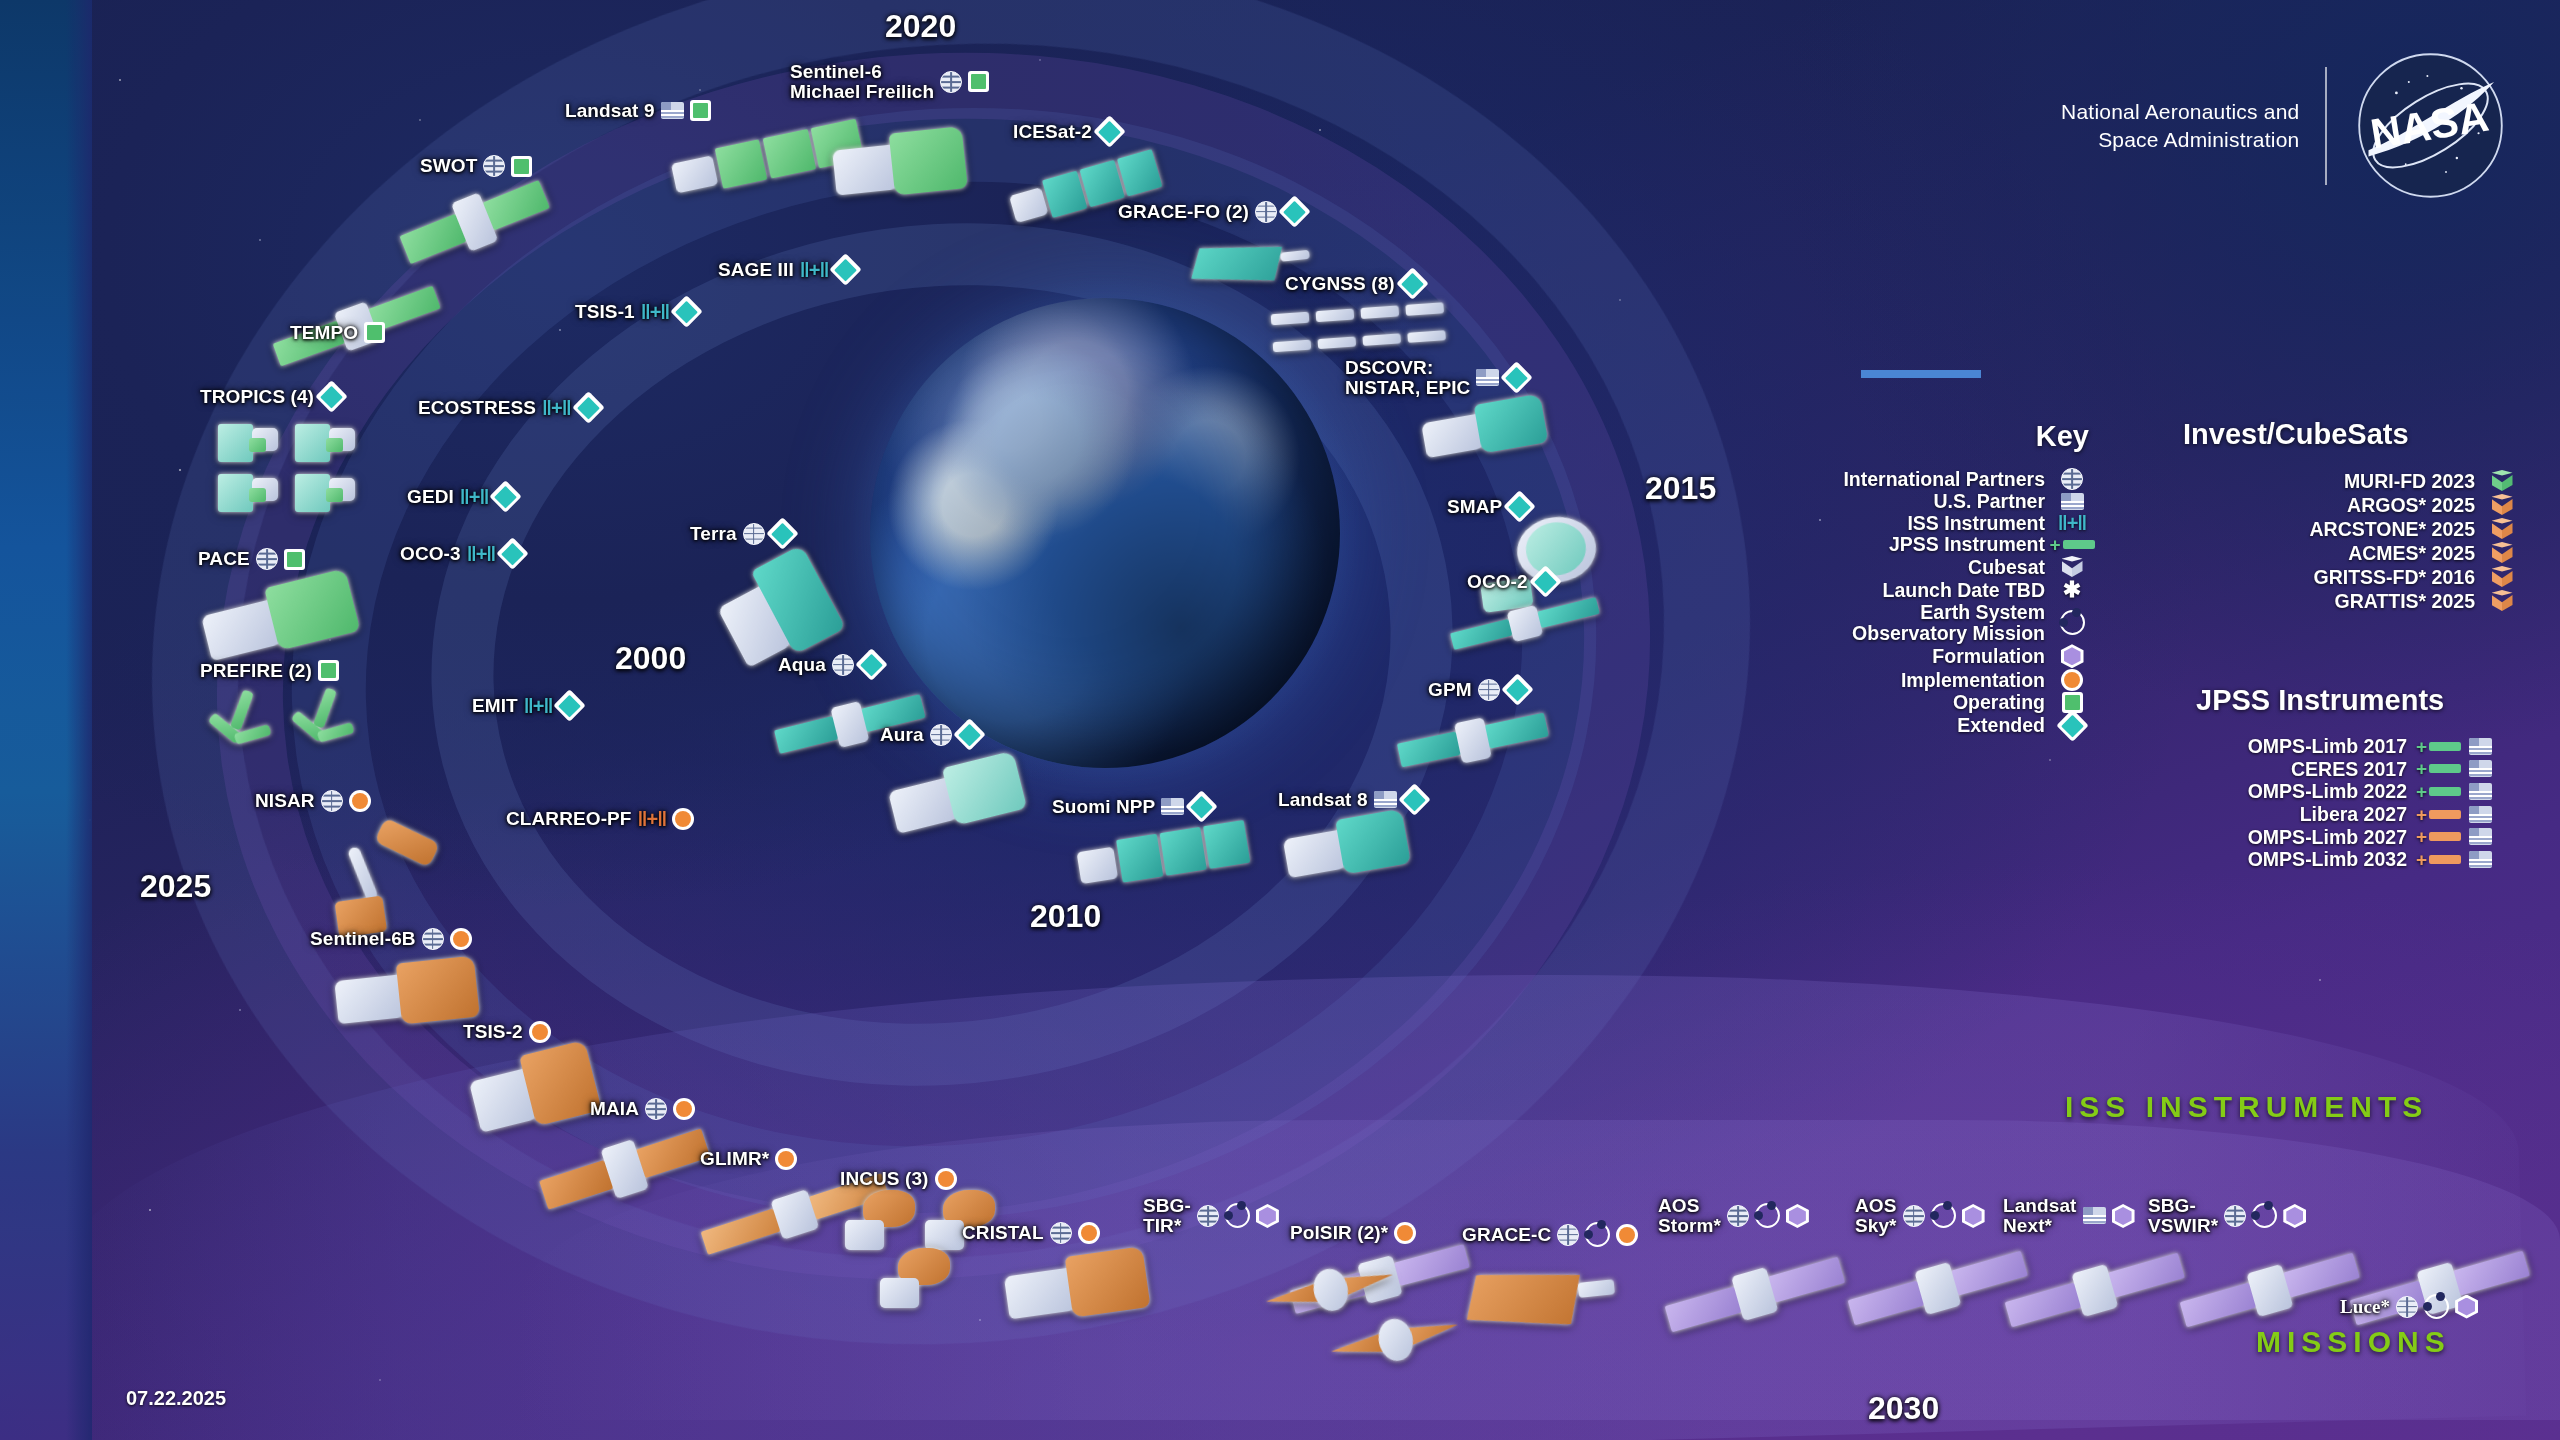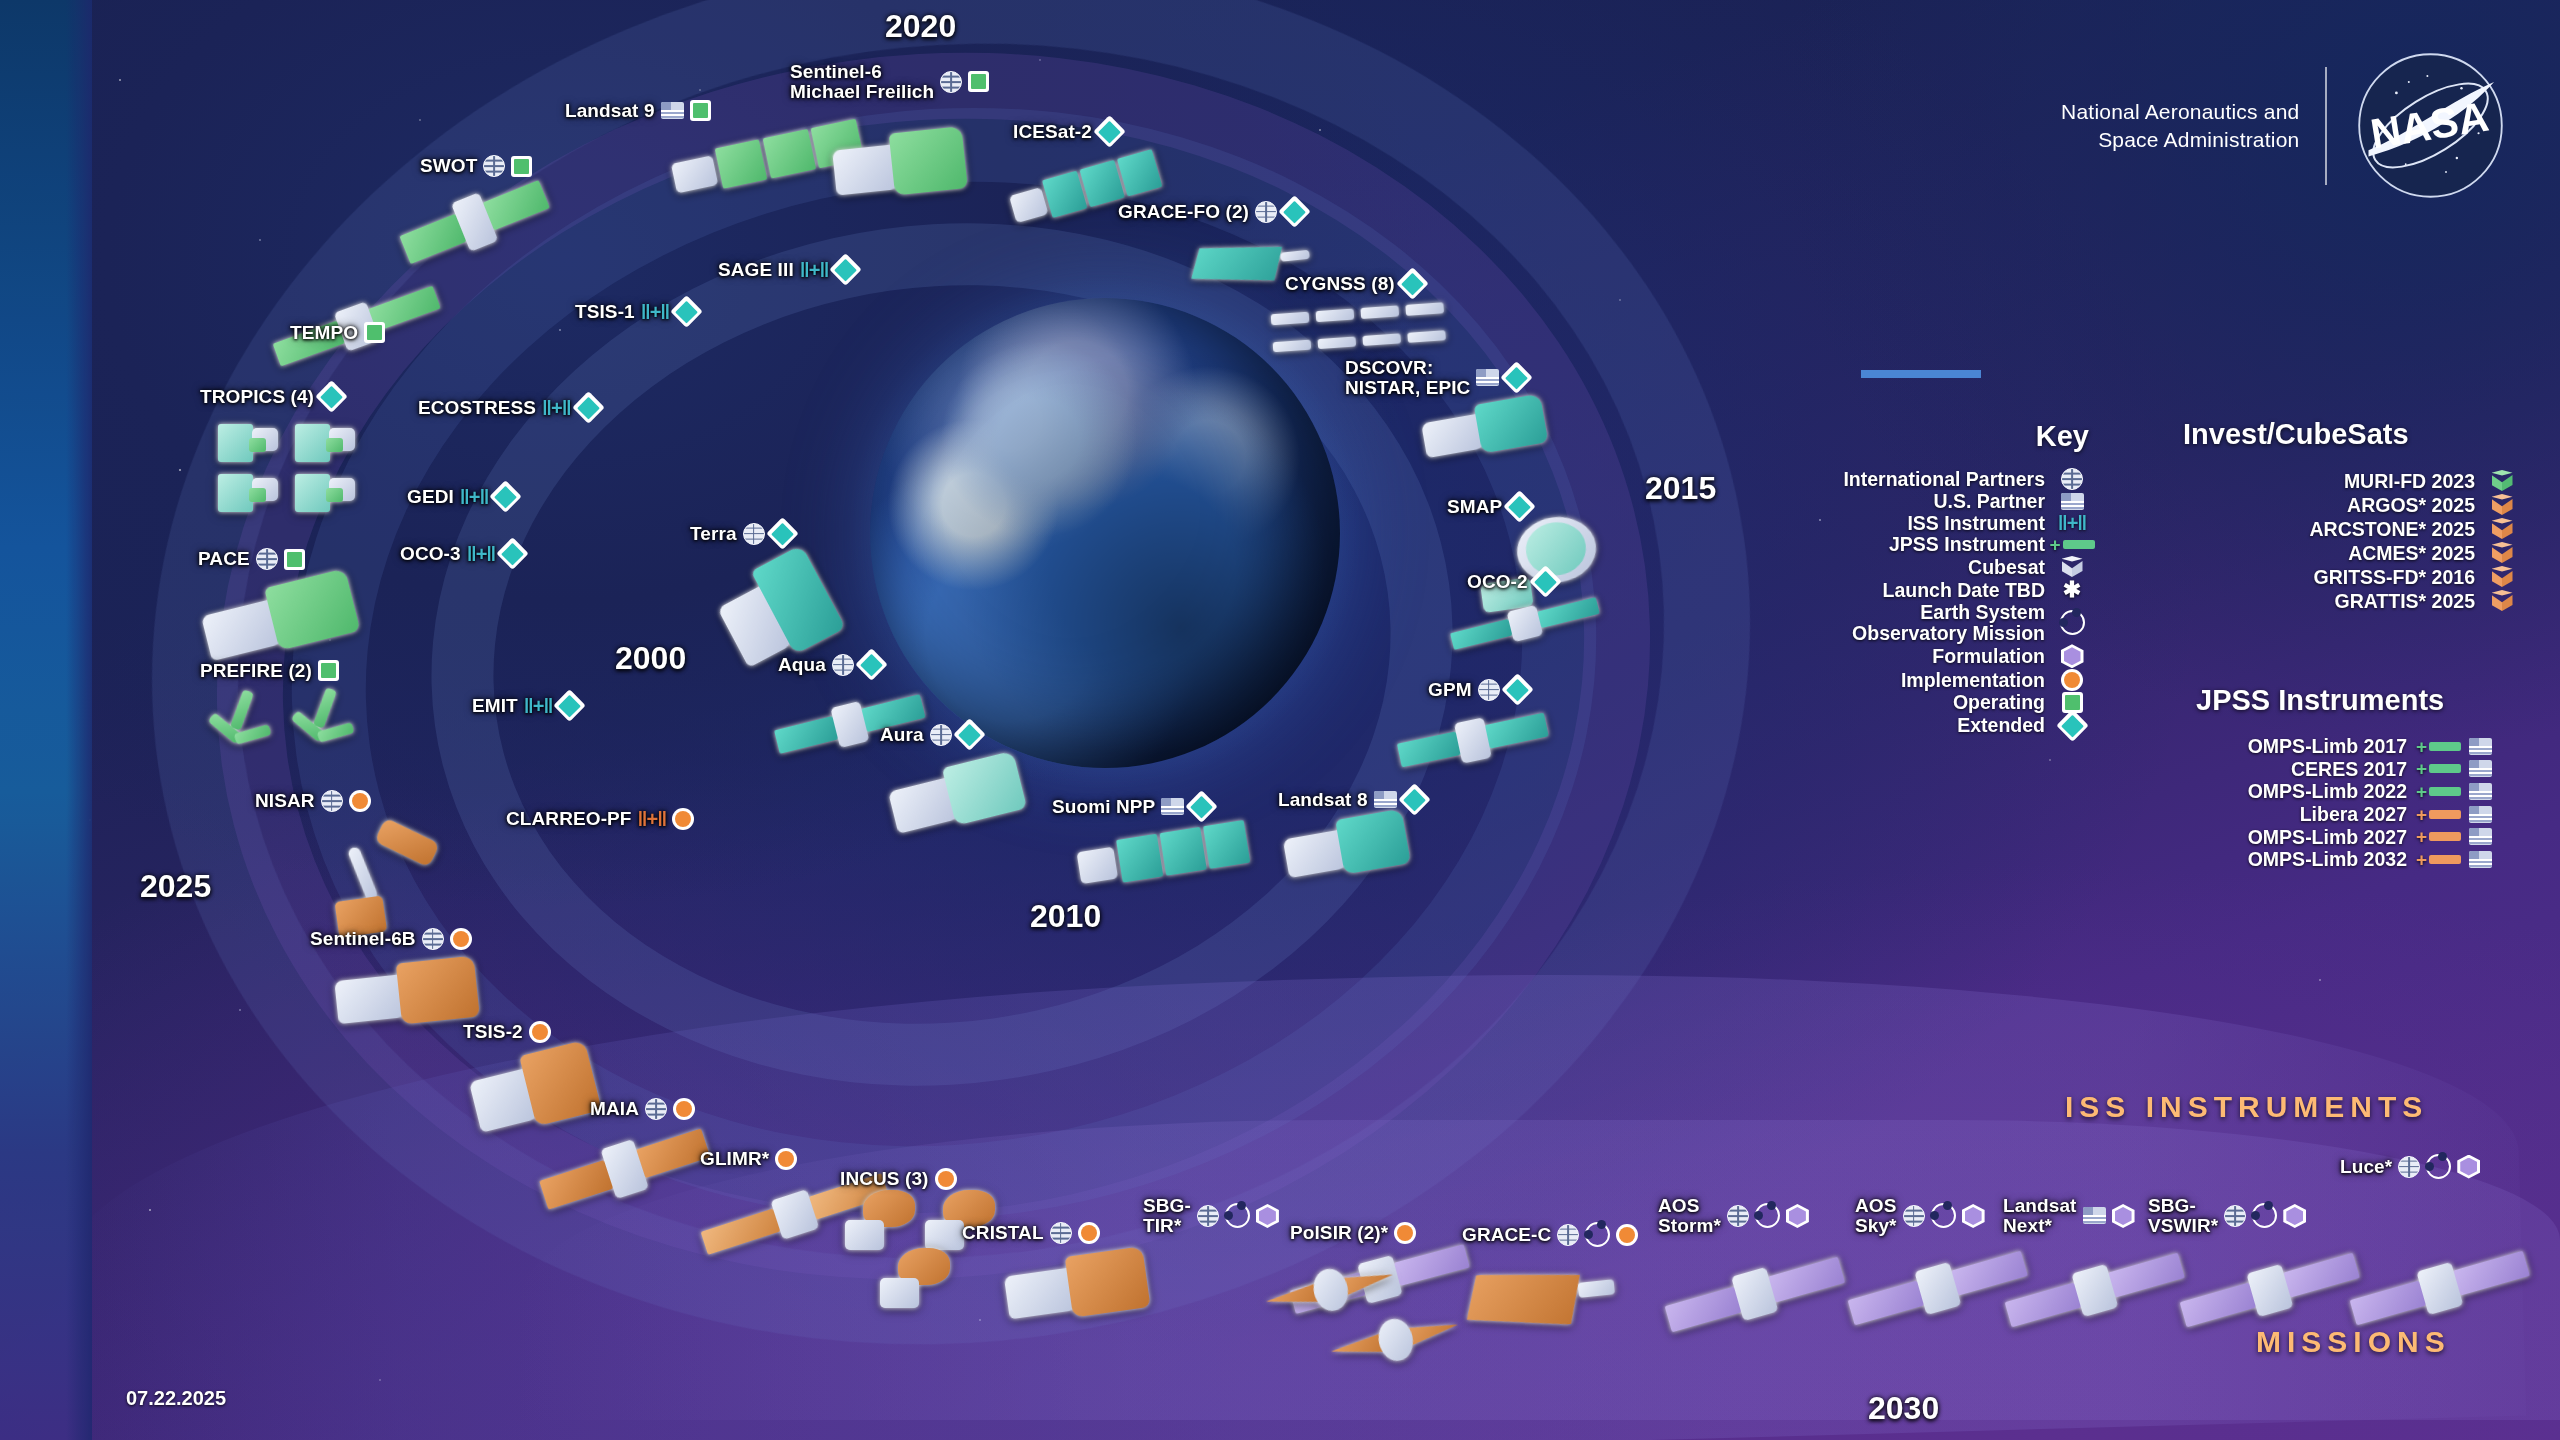--- a/index.html
+++ b/index.html
@@ -167,21 +167,21 @@
   .panel-h{position:absolute;color:#fff;font-weight:bold;font-size:29px;
     text-shadow:0 1px 4px rgba(0,0,0,.8);}
   .legend{position:absolute;display:flex;flex-direction:column;}
   .lrow{display:flex;align-items:center;justify-content:flex-end;gap:9px;
     color:#fff;font-weight:bold;font-size:19.5px;line-height:1.06;
     text-shadow:0 1px 3px rgba(0,0,0,.85);}
   .lrow .lt{text-align:right;}
   .lrow .lic{width:36px;display:flex;justify-content:center;align-items:center;flex:none;}
   .lrow .lic2{width:104px;display:flex;justify-content:flex-start;align-items:center;gap:8px;flex:none;}
 
-  .sec-title{position:absolute;color:#fdba74;font-weight:bold;font-size:30px;letter-spacing:6px;
+  .sec-title{position:absolute;color:#84cc16;font-weight:bold;font-size:30px;letter-spacing:6px;
     text-shadow:0 2px 5px rgba(0,0,0,.7);}
   .datestamp{position:absolute;left:126px;top:1387px;color:#fff;font-weight:bold;font-size:20px;
     text-shadow:0 1px 3px rgba(0,0,0,.9);}
 </style>
 </head>
 <body>
 
 <div id="stage">
 
   <div class="bg-base"></div>
@@ -989,21 +989,21 @@
         <div class="txt">
           <div>SBG-</div>
           <div>VSWIR*</div>
         </div>
         <span class="ic glob"></span>
         <span class="ic eso"></span>
         <span class="ic hex">
           <i></i>
         </span>
       </div>
-      <div class="lbl" style="left: 2340px; top: 1154px;">
+      <div class="lbl" style="left: 2340px; top: 1294px; font-family: Liberation Serif, serif;">
         <div class="txt">
           <div>Luce*</div>
         </div>
         <span class="ic glob"></span>
         <span class="ic eso"></span>
         <span class="ic hex">
           <i></i>
         </span>
       </div>
       <div class="lbl" style="left: 690px; top: 522px;">

